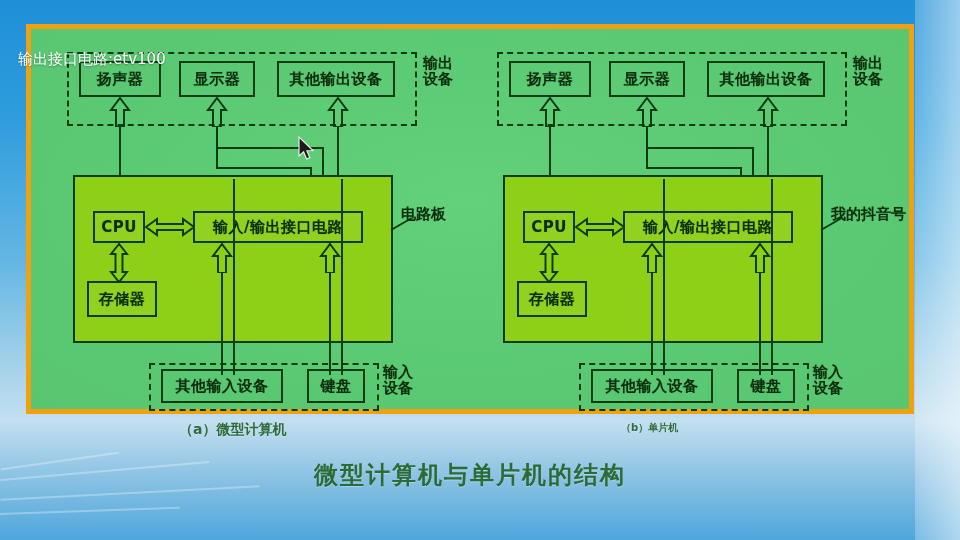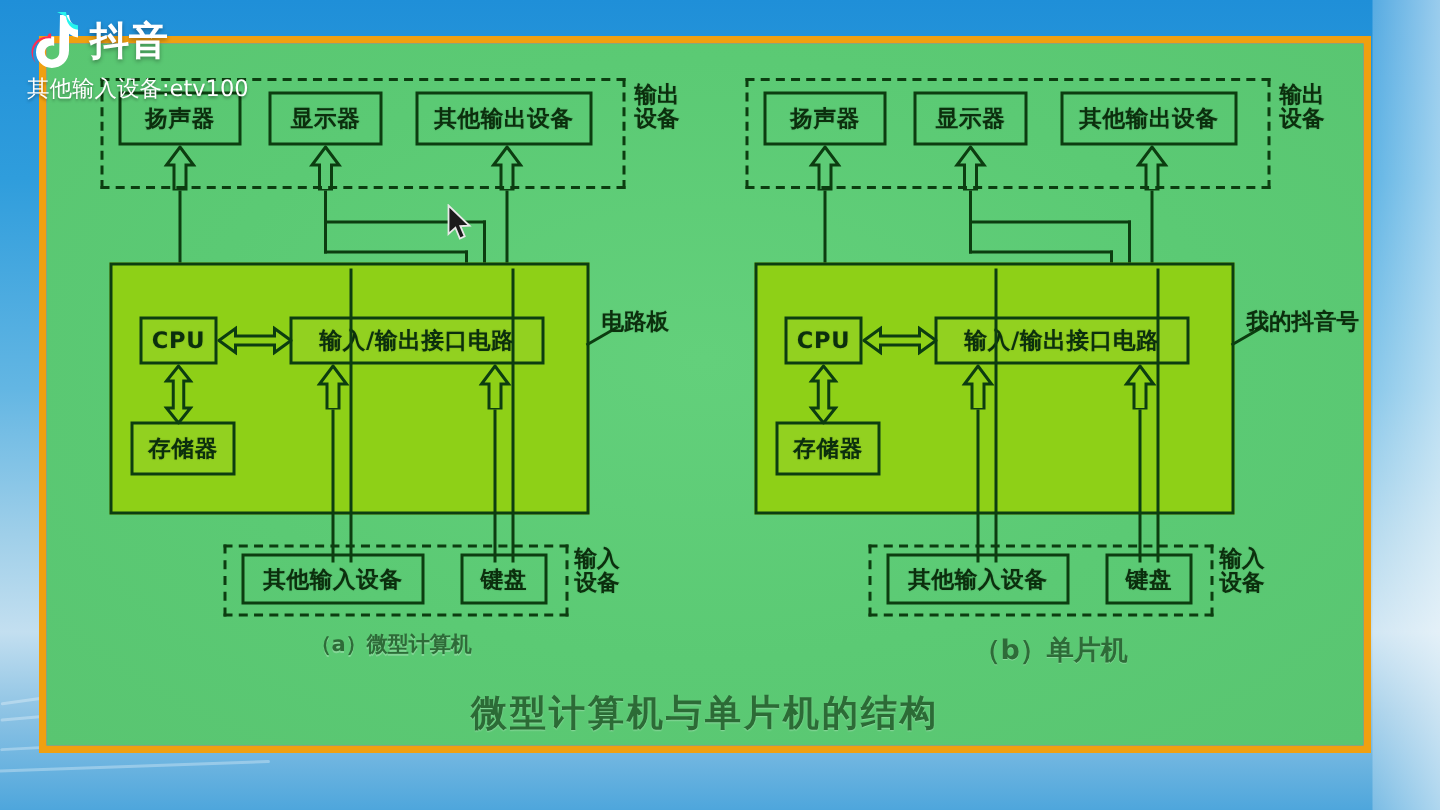--- a/index.html
+++ b/index.html
@@ -15,40 +15,40 @@
     background:linear-gradient(180deg,#1f8fd8 0%,#2f9ddc 22%,#63b6e3 48%,#9fcfe9 66%,#c3dff0 78%,#8dc3e4 88%,#4ea6dc 100%);}
   .bg-wave{position:absolute;left:0;background:rgba(255,255,255,.30);height:2px;border-radius:2px;}
   .bg-wave.w1{top:470px;width:210px;transform:rotate(-5deg);}
   .bg-wave.w2{top:492px;width:260px;transform:rotate(-3deg);}
   .bg-wave.w3{top:510px;width:190px;left:-10px;transform:rotate(-2deg);}
   .bg-wave.w4{top:460px;left:0px;width:120px;transform:rotate(-8deg);}
   .bg-right-band{position:absolute;right:0;top:0;width:45px;height:540px;
     background:linear-gradient(90deg,rgba(255,255,255,.25),rgba(255,255,255,.55));}
 
   
-  .slide-frame{position:absolute;left:26px;top:24px;width:888px;height:478px;
-    border:5px solid #f0a010;box-sizing:border-box;background:#8b5cf6;}
+  .slide-frame{position:absolute;left:26px;top:24px;width:888px;height:390px;
+    border:5px solid #f0a010;box-sizing:border-box;background:#4d7c0f;}
   .slide{position:absolute;left:0;top:0;right:0;bottom:0;
     background:radial-gradient(ellipse at 50% 45%,#63d07b 0%,#5bca74 55%,#59c571 100%);}
 
   
   .node{position:absolute;box-sizing:border-box;border:2px solid #0c3d10;
     background:transparent;color:#0b2f0d;font-weight:bold;
     display:flex;align-items:center;justify-content:center;
     font-family:"DejaVu Sans","Liberation Sans",sans-serif;
     letter-spacing:.5px;text-shadow:0 0 1px rgba(0,0,0,.25);text-align:right;}
   .node.on-board{background:rgba(255,255,255,.04);}
   .dashgroup{position:absolute;box-sizing:border-box;border:2px dashed #0c3d10;}
   .board{position:absolute;box-sizing:border-box;border:2px solid #0c3d10;
     background:#8ed017;}
   .sidelabel{position:absolute;color:#0b2f0d;font-weight:bold;line-height:1.05;
     font-family:"DejaVu Sans","Liberation Sans",sans-serif;text-shadow:0 0 1px rgba(0,0,0,.2);}
   .caption{position:absolute;color:#2e6b38;font-weight:bold;
     font-family:"DejaVu Sans","Liberation Sans",sans-serif;
-    text-shadow:0 1px 0 rgba(255,255,255,.25);margin-left:28px;}
+    text-shadow:0 1px 0 rgba(255,255,255,.25);}
   .bigtitle{position:absolute;color:#2c6b36;font-weight:bold;
     font-family:"DejaVu Sans","Liberation Sans",sans-serif;
     text-shadow:0 1px 1px rgba(255,255,255,.3);letter-spacing:2px;}
 
   
   .wire{position:absolute;background:#0c3d10;}
   .wire.h{height:2px;}
   .wire.v{width:2px;}
 
   
@@ -224,41 +224,27 @@
         <div class="wire v" style="left:740px;top:150px;height:196px;"></div>
 
         <div class="dashgroup" style="left:548px;top:334px;width:230px;height:48px;"></div>
         <div class="node" style="left:560px;top:340px;width:122px;height:34px;font-size:15px;">其他输入设备</div>
         <div class="node" style="left:706px;top:340px;width:58px;height:34px;font-size:15px;">键盘</div>
         <div class="sidelabel" style="left:782px;top:336px;font-size:15px;">
           <div>输入</div>
           <div>设备</div>
         </div>
 
-        <div class="caption" style="left:590px;top:392px;font-size:18px;">（b）单片机</div>
+        <div class="caption" style="left:590px;top:392px;font-size:10px;">（b）单片机</div>
       </div>
 
       <div class="bigtitle" style="left:0;right:0;top:430px;text-align:center;font-size:24px;">微型计算机与单片机的结构</div>
 
     </div>
   </div>
 
-  <div class="tt-wm">
-    <svg width="34" height="38" viewBox="0 0 34 38">
-      <path d="M22 2 h6 c0.6 5.2 3.6 8.4 8.2 8.9 v6.1 c-3.1 0.2 -5.9 -0.8 -8.2 -2.5
-               v11.2 c0 7.1 -5.4 11.6 -11.4 11.6 C10.8 37.3 6 32.8 6 26.9
-               C6 21 10.8 16.4 16.6 16.4 c0.5 0 1 0 1.5 0.1 v6.2
-               c-0.5 -0.2 -1 -0.3 -1.5 -0.3 c-2.6 0 -4.7 2.1 -4.7 4.6 c0 2.5 2.1 4.6 4.7 4.6
-               c2.6 0 4.9 -2 4.9 -4.6 Z" fill="#ffffff"></path>
-      <path d="M20 0 h6 c0.6 5.2 3.6 8.4 8.2 8.9 v3 c-4.6 -0.6 -7.6 -3.7 -8.2 -8.9 Z" fill="#25f4ee"></path>
-      <path d="M14.6 14.4 c0.5 0 1 0 1.5 0.1 v3.1 c-0.5 -0.1 -1 -0.1 -1.5 -0.1
-               C8.8 17.5 4 22.1 4 28 c0 2.7 1 5.1 2.7 6.9 C4.4 33 3 30.2 3 26.9
-               C3 21 7.8 16.4 13.6 16.4 Z" fill="#fe2c55"></path>
-    </svg>
-    <span class="tt-word">抖音</span>
-  </div>
-  <div class="tt-note">其他输入设备:etv100</div>
+  <div class="tt-note">输出接口电路:etv100</div>
 
   <svg class="cursor" style="left:298px;top:136px;" width="18" height="26" viewBox="0 0 18 26">
     <path d="M1 1 L1 20 L5.6 15.8 L8.6 23 L11.8 21.6 L8.9 14.7 L15 14.5 Z" fill="#1b1b1b" stroke="#e8e8e8" stroke-width="1.2"></path>
   </svg>
 
 </div>
 
 </body></html>

